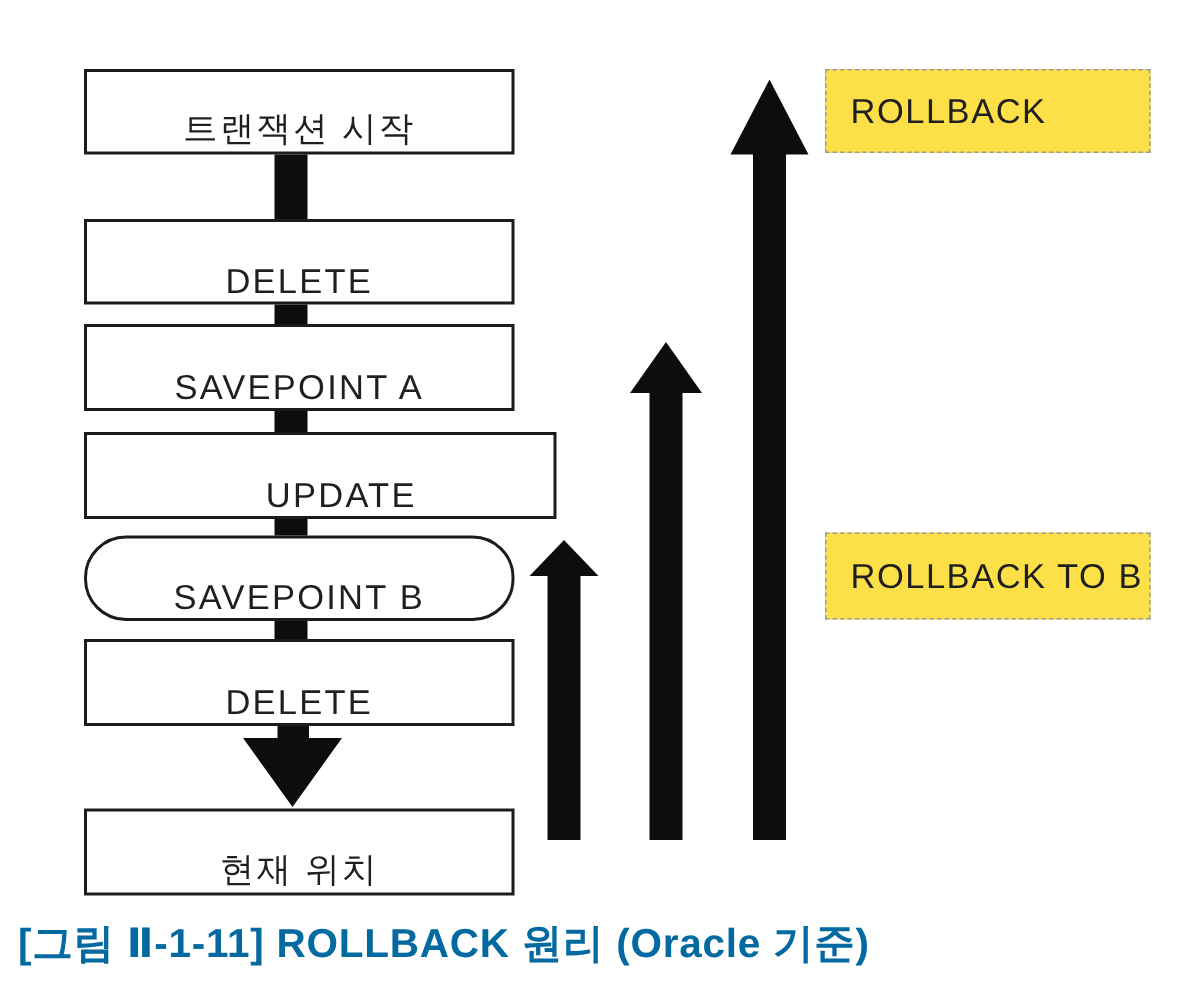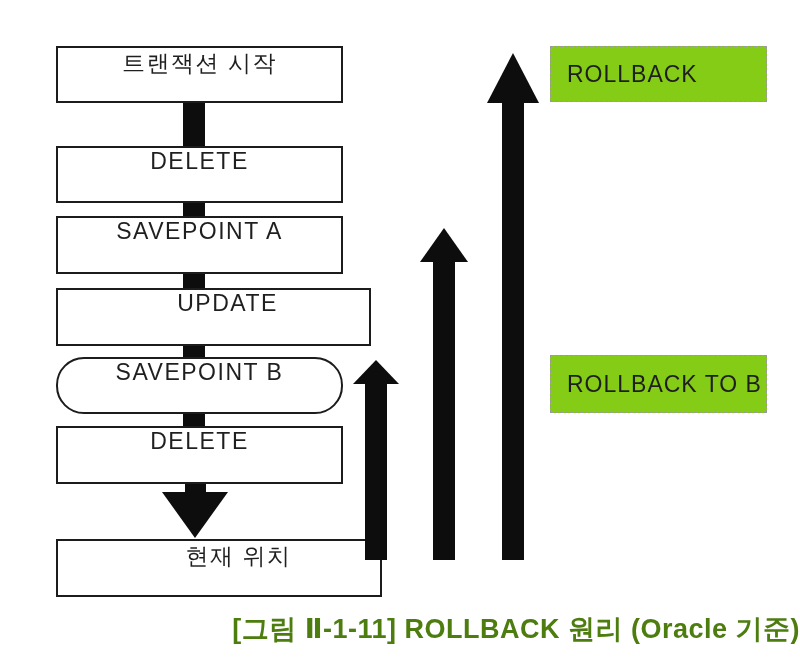--- a/index.html
+++ b/index.html
@@ -15,21 +15,21 @@
     background: #ffffff;
     overflow: hidden;
   }
   .flow-box {
     position: absolute;
     left: 56px;
     width: 283px;              
     border: 2px solid #1c1c1c;
     background: #ffffff;
     display: flex;
-    align-items: flex-start;
+    align-items: flex-end;
     justify-content: center;
     font-size: 23px;
     color: #1f1f1f;
     letter-spacing: 1.5px;
     white-space: pre;
   }
   .connector {
     position: absolute;
     left: 183px;
     width: 22px;
@@ -42,40 +42,40 @@
   }
   .shaft {
     position: absolute;
     background: #0d0d0d;
   }
   .dash-box {
     position: absolute;
     left: 550px;
     width: 217px;
     border: 1px dashed #9a9a9a;
-    background: #84cc16;
+    background: #fde047;
     display: flex;
     align-items: center;
     font-size: 23px;
     color: #1f1f1f;
     letter-spacing: 1px;
     padding-left: 16px;
     box-sizing: border-box;
     white-space: pre;
   }
   .caption {
     position: absolute;
     left: 0;
     right: 0;
     top: 611px;
-    text-align: right;
+    text-align: left;
     padding-left: 12px;
     font-size: 27px;
     font-weight: bold;
-    color: #4d7c0f;
+    color: #0369a1;
     letter-spacing: 0.5px;
     white-space: pre;
   }
 </style>
 </head>
 <body>
 
 <div id="canvas">
 
   <div class="flow-box" style="top:46px;  height:53px;">
@@ -89,21 +89,21 @@
   </div>
   <div class="flow-box" style="top:288px; height:54px;padding-left:28px;">
     <span>UPDATE</span>
   </div>
   <div class="flow-box" style="top:357px; height:53px;border-radius:28px;">
     <span>SAVEPOINT B</span>
   </div>
   <div class="flow-box" style="top:426px; height:54px;">
     <span>DELETE</span>
   </div>
-  <div class="flow-box" style="top:539px; height:54px;padding-left:39px;">
+  <div class="flow-box" style="top:539px; height:54px;">
     <span>현재 위치</span>
   </div>
 
   <div class="connector" style="top:103px; height:43px;"></div>
   <div class="connector" style="top:203px; height:13px;"></div>
   <div class="connector" style="top:274px; height:14px;"></div>
   <div class="connector" style="top:346px; height:11px;"></div>
   <div class="connector" style="top:414px; height:12px;"></div>
 
   <div class="shaft" style="left:185px; top:484px; width:21px; height:14px;"></div>

